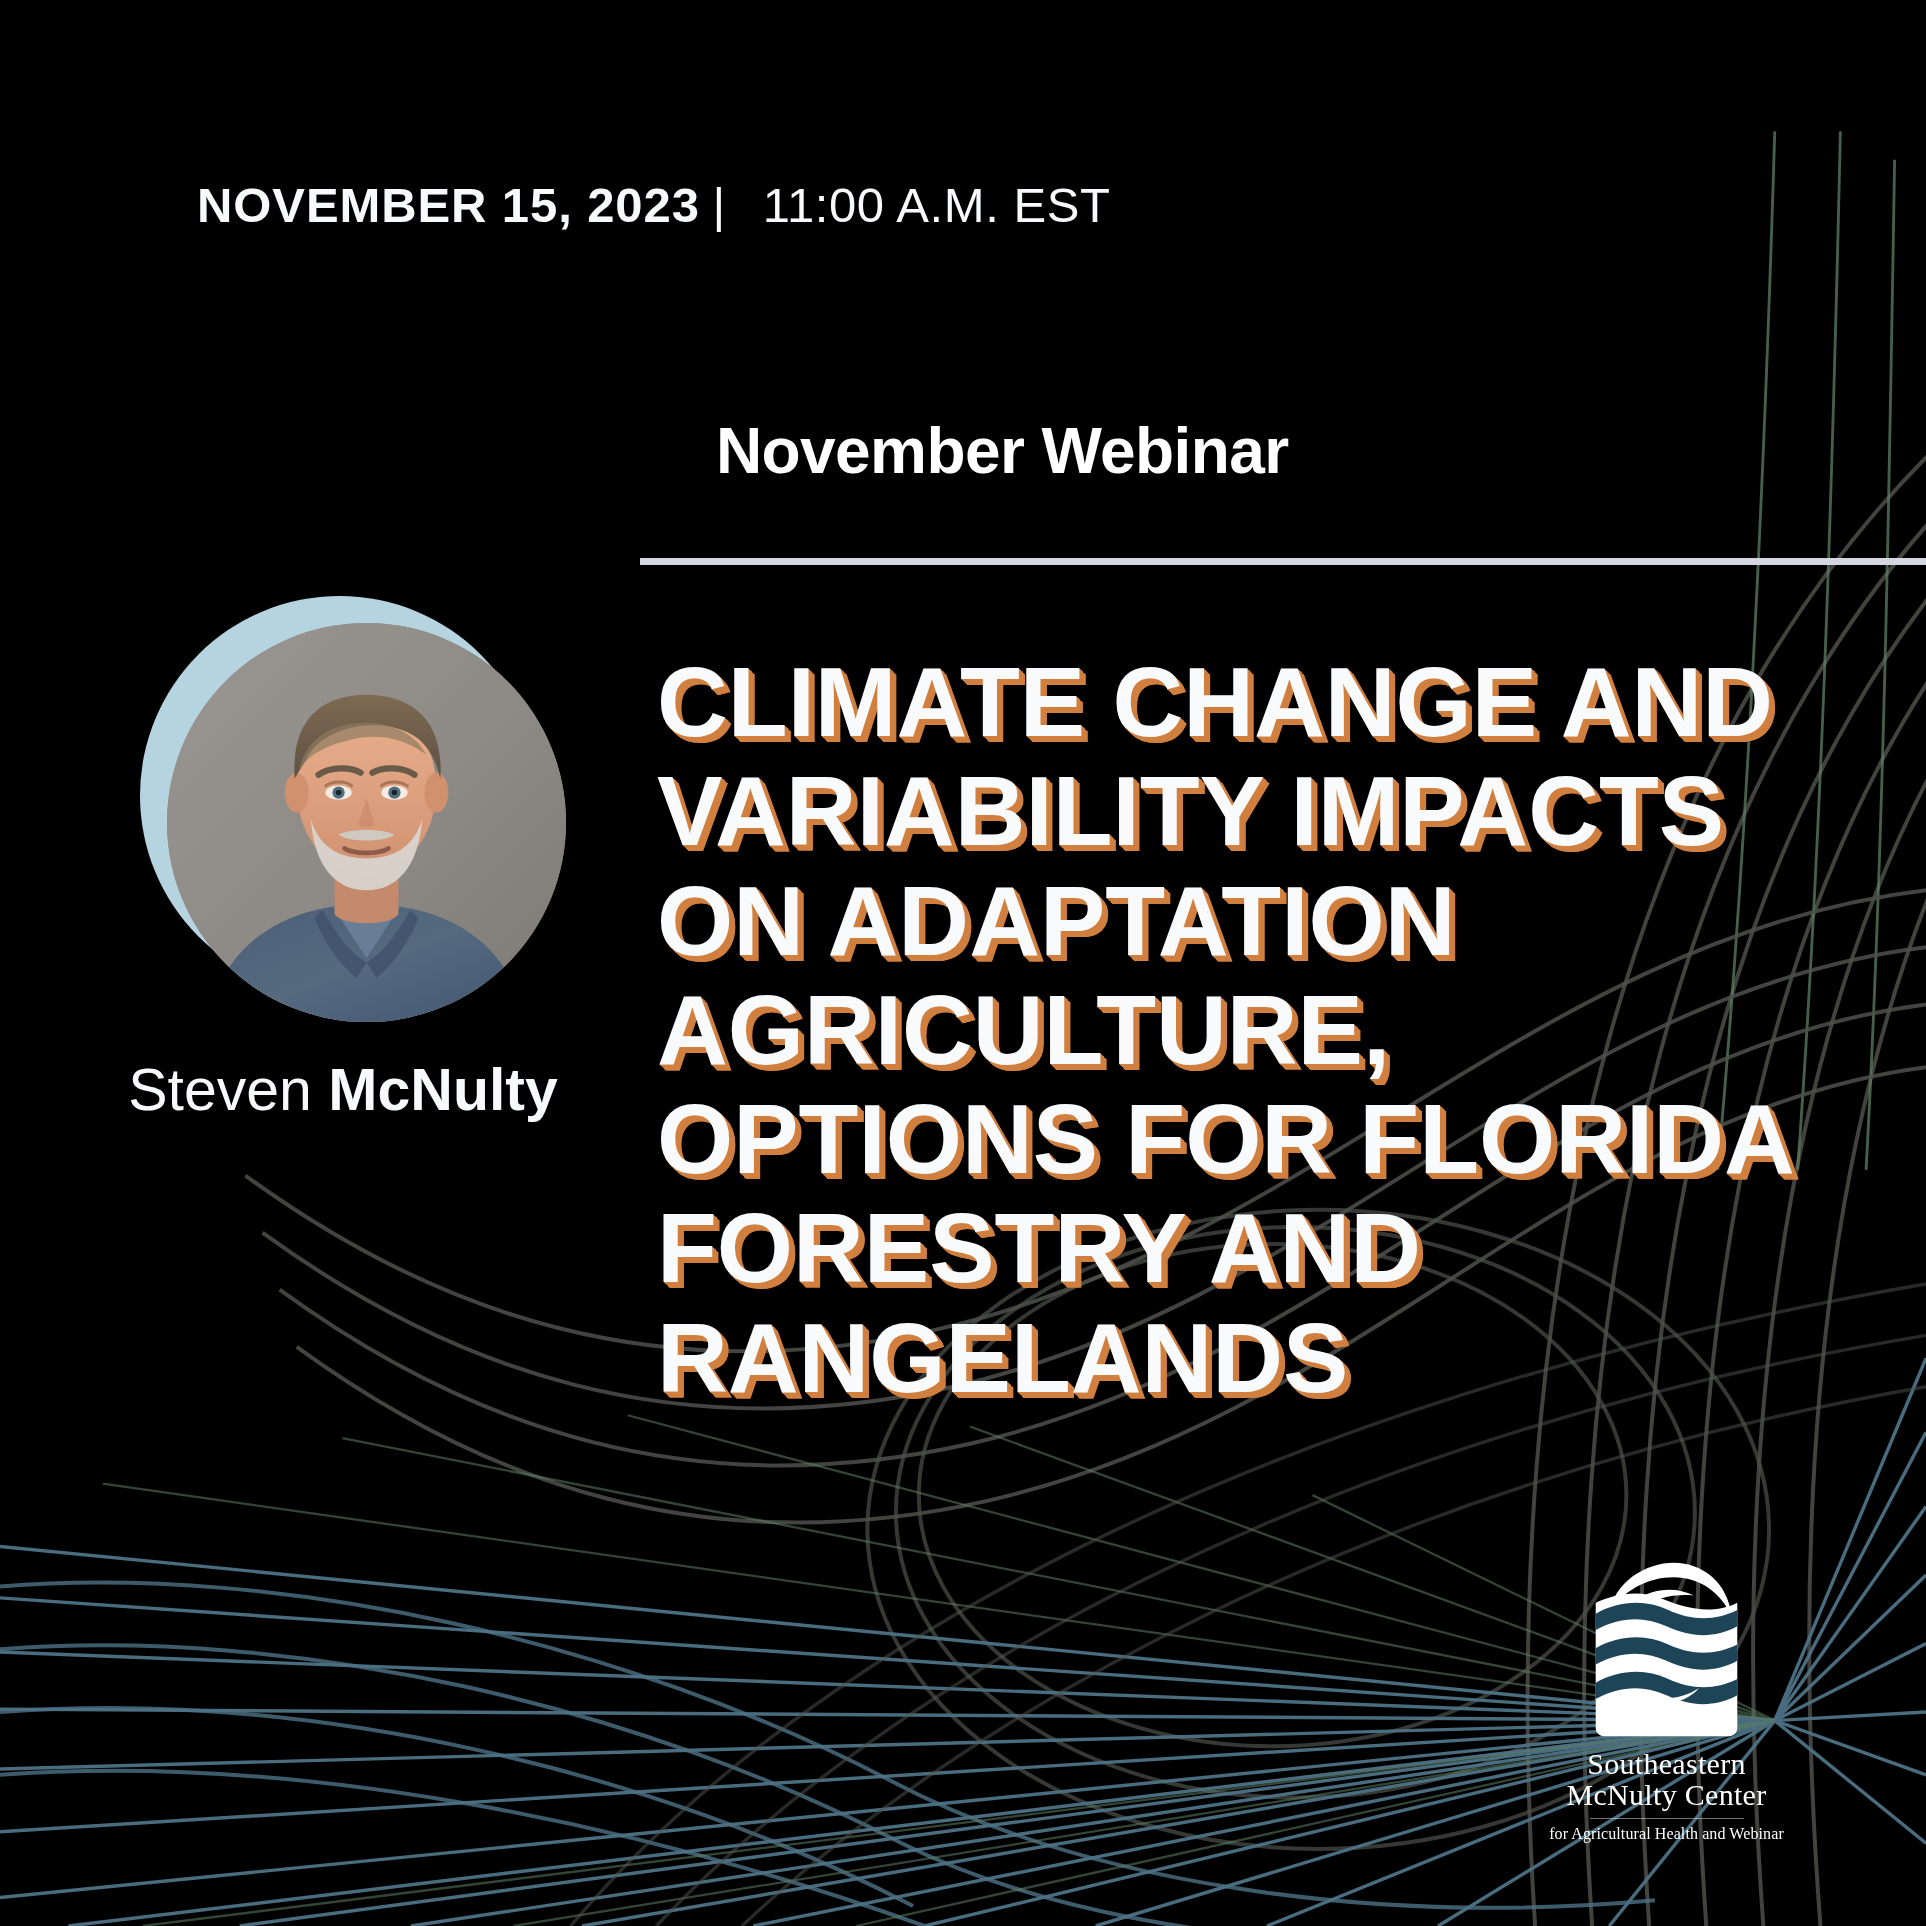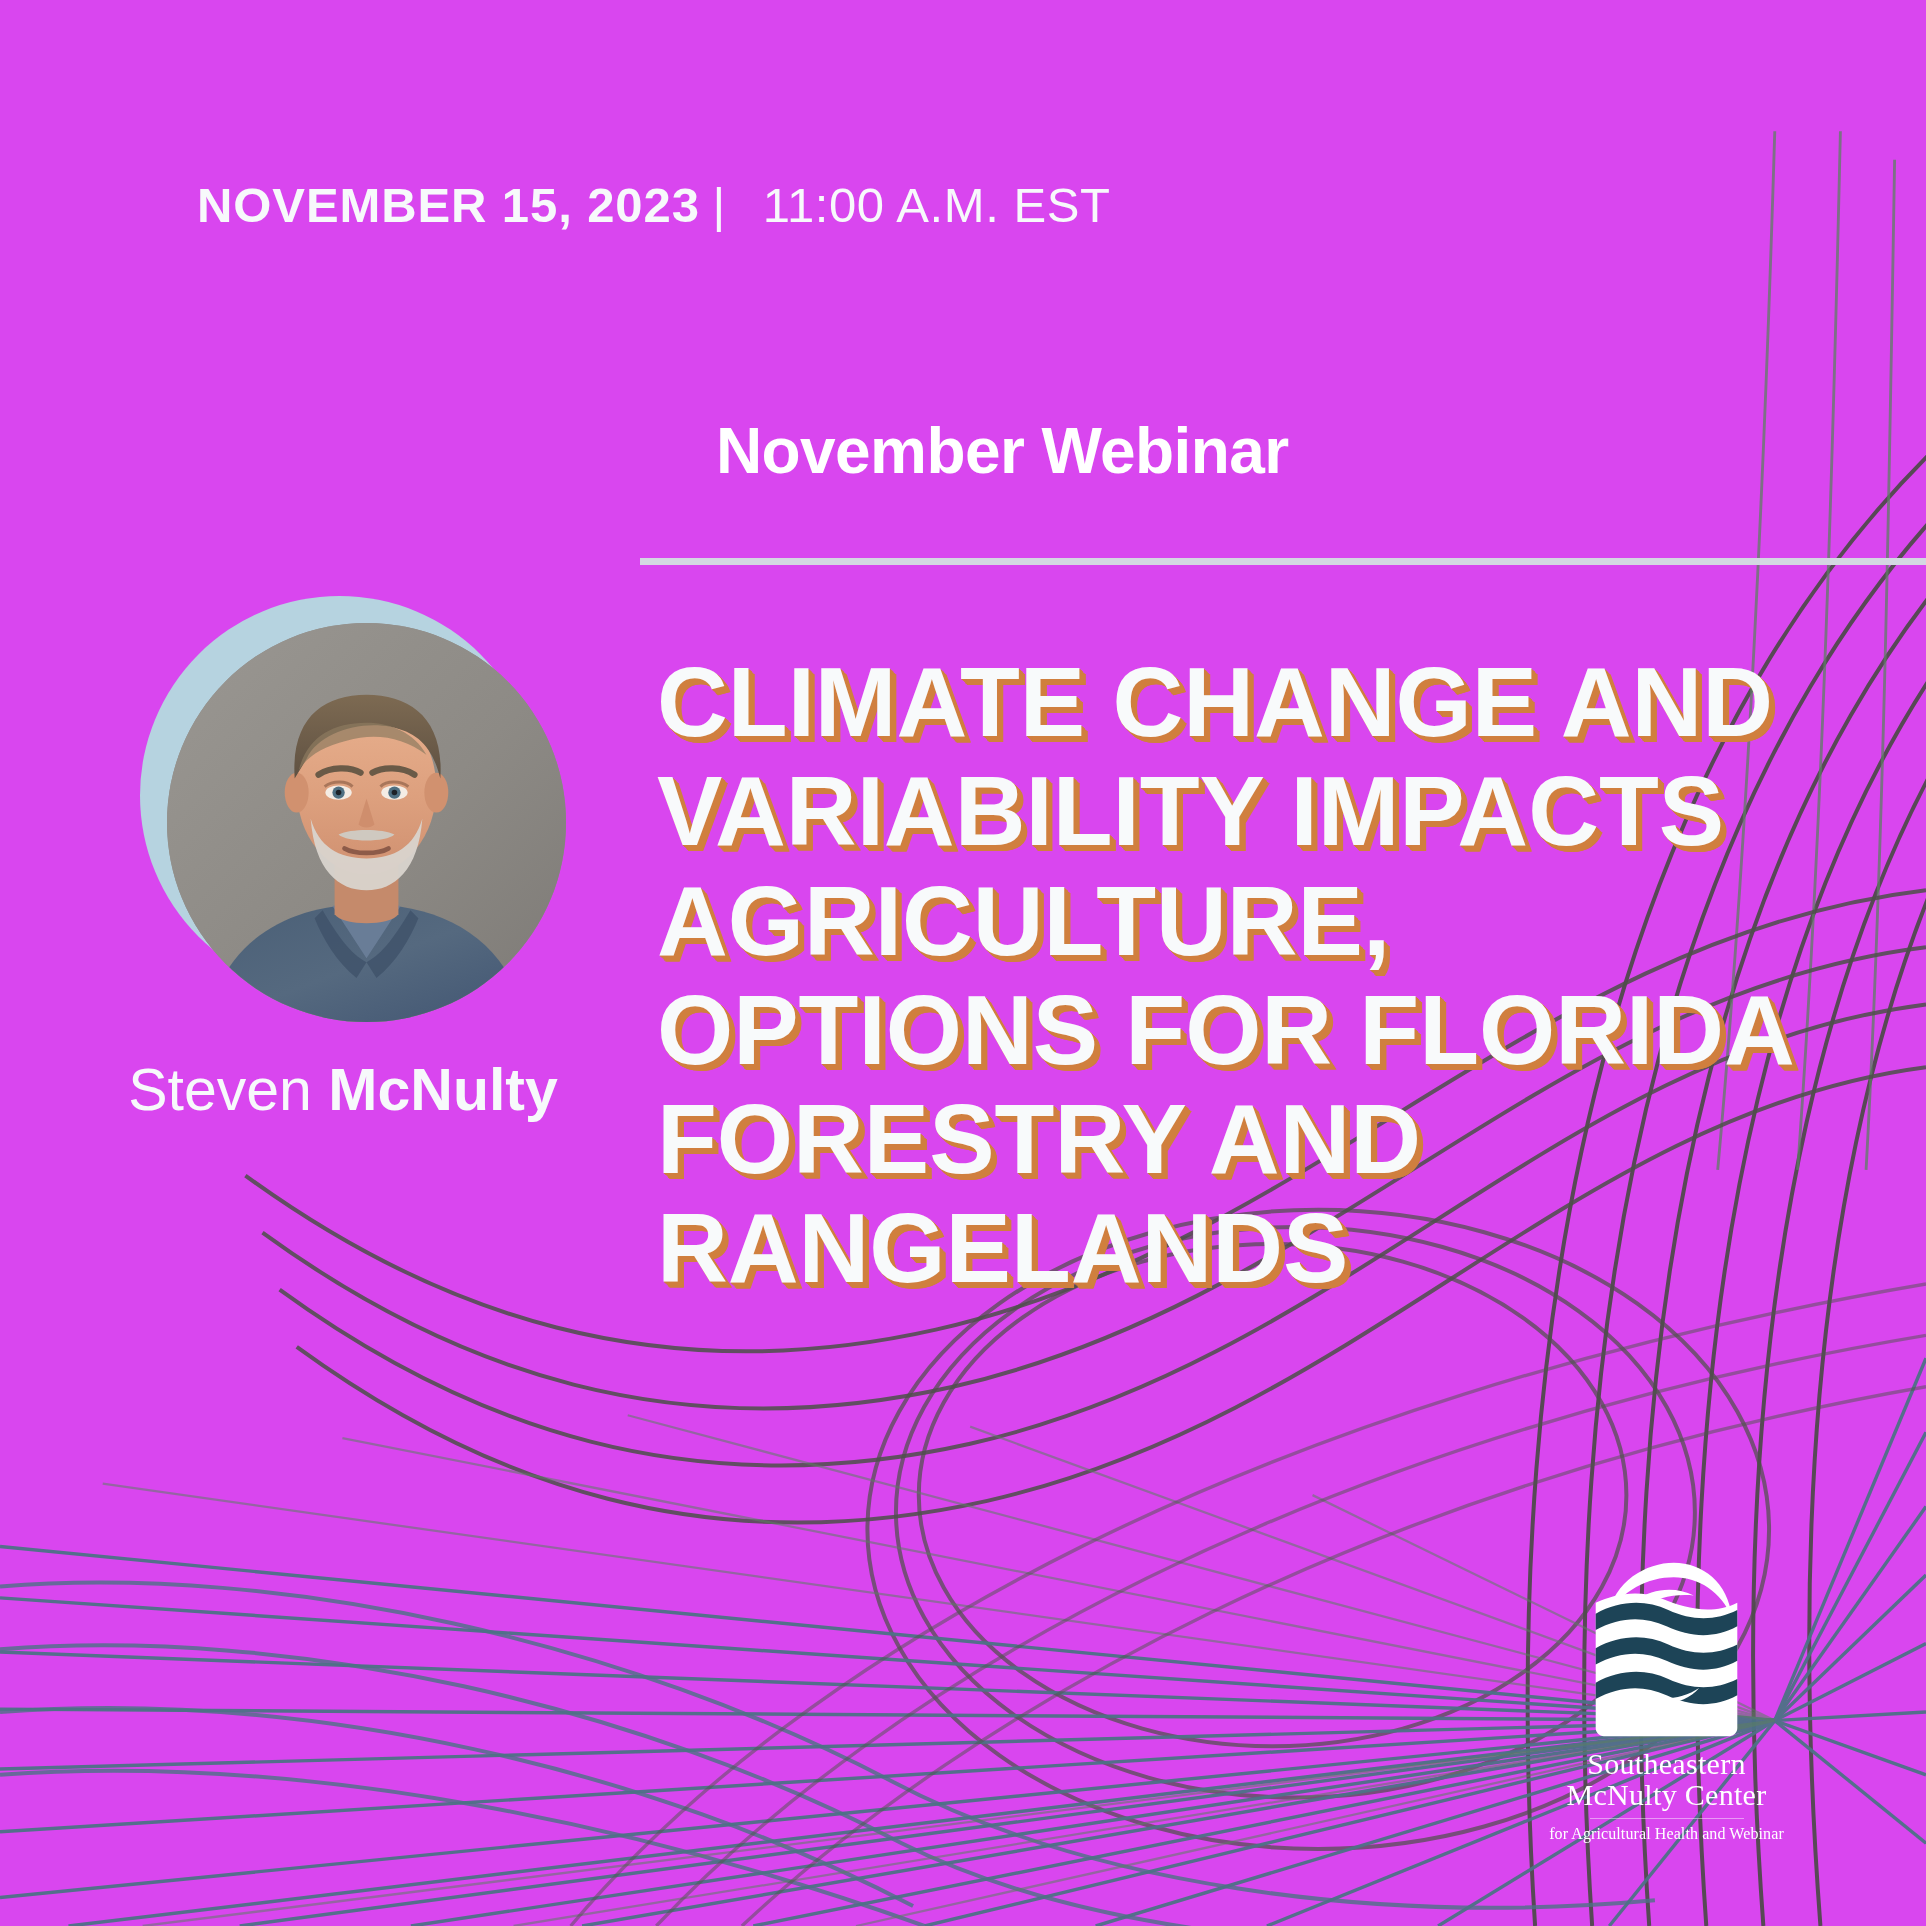--- a/index.html
+++ b/index.html
@@ -4,21 +4,21 @@
 <style>
   html, body {
     margin: 0;
     padding: 0;
     background: #0f2a36;
   }
   #poster {
     position: relative;
     width: 1926px;
     height: 1926px;
-    background: #d946ef;
+    background: #000000;
     overflow: hidden;
     font-family: "Liberation Sans", sans-serif;
     -webkit-font-smoothing: antialiased;
   }
 
   
   .bg-layer {
     position: absolute;
     inset: 0;
     width: 100%;
@@ -280,20 +280,21 @@
     <span class="date-sep">|</span>
     <span class="date-light">11:00 A.M. EST</span>
   </div>
 
   <div class="eyebrow">November Webinar</div>
   <div class="rule"></div>
 
   <div class="title">
     <span class="title-line">CLIMATE CHANGE AND</span>
     <span class="title-line">VARIABILITY IMPACTS</span>
+    <span class="title-line">ON ADAPTATION</span>
     <span class="title-line">AGRICULTURE,</span>
     <span class="title-line">OPTIONS FOR FLORIDA</span>
     <span class="title-line">FORESTRY AND</span>
     <span class="title-line">RANGELANDS</span>
   </div>
 
   <div class="avatar-wrap">
     <div class="avatar-ring"></div>
     <div class="avatar-photo">
       <svg viewBox="0 0 200 200" preserveAspectRatio="xMidYMid slice" aria-hidden="true">

